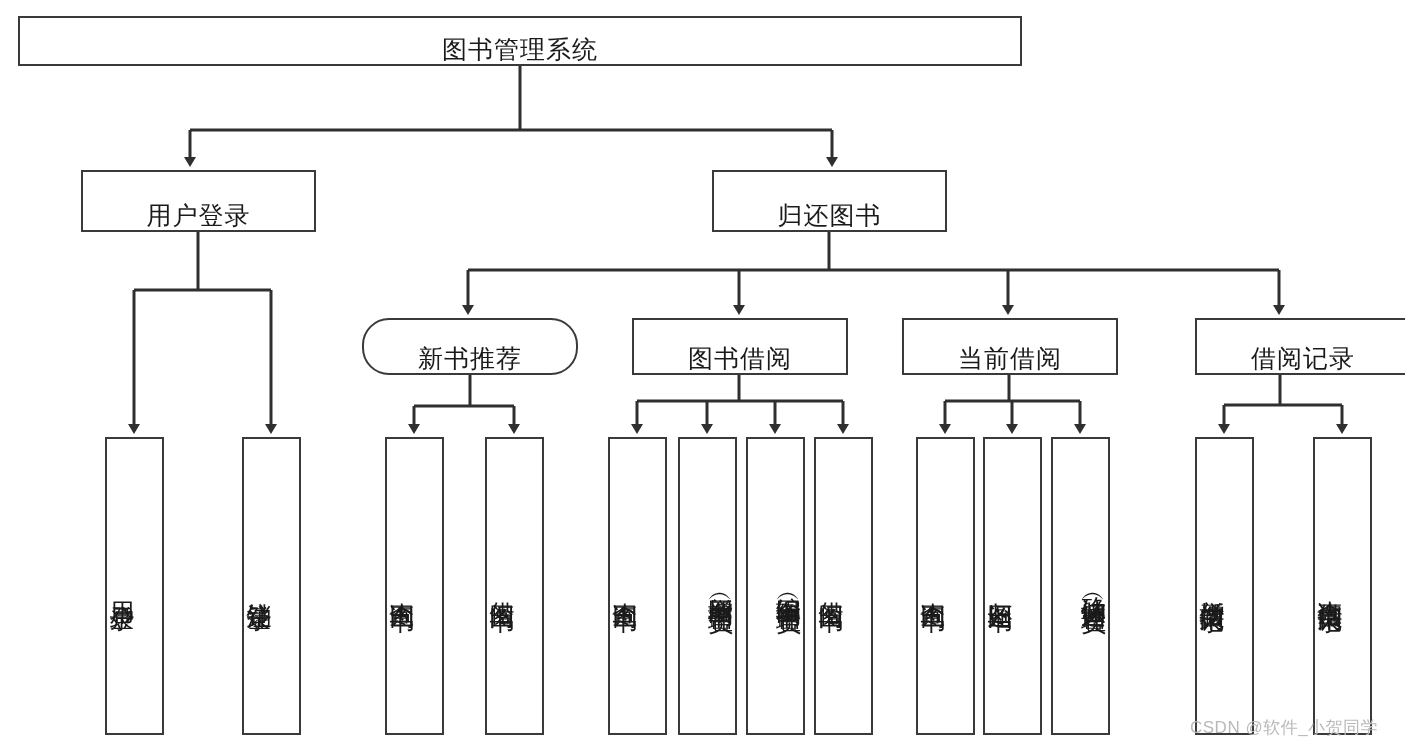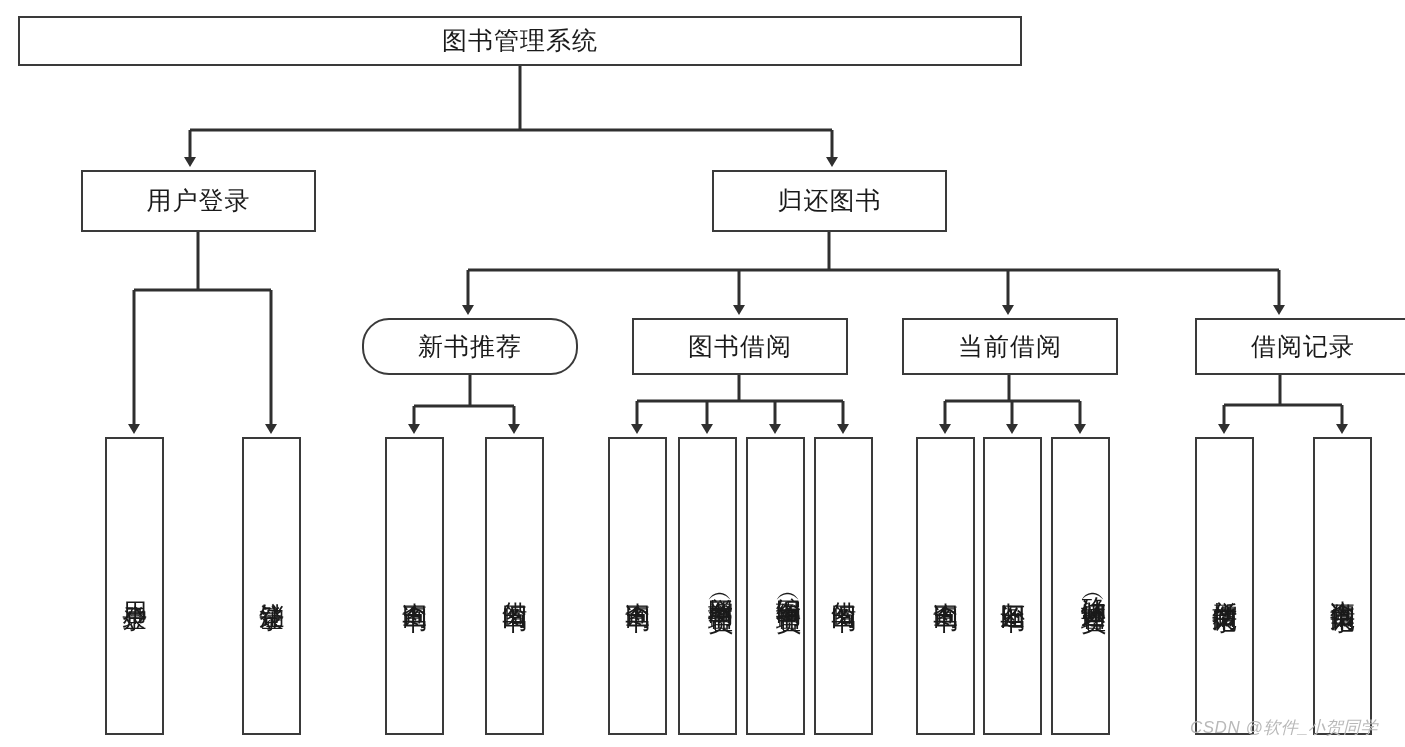--- a/index.html
+++ b/index.html
@@ -23,21 +23,21 @@
     height: 747px;
     pointer-events: none;
   }
   .node {
     position: absolute;
     box-sizing: border-box;
     border: 2.5px solid #3a3a3a;
     background: #ffffff;
     color: #1a1a1a;
     display: flex;
-    align-items: center;
+    align-items: flex-end;
     justify-content: center;
     line-height: 1.18;
   }
   .node.horiz {
     font-size: 25px;
     letter-spacing: 1px;
   }
   .node.vert {
     writing-mode: vertical-rl;
     text-orientation: upright;
@@ -54,21 +54,20 @@
     white-space: nowrap;
   }
   #watermark {
     position: absolute;
     left: 1190px;
     top: 716px;
     font-size: 17px;
     color: #b9b9b9;
     letter-spacing: 0.5px;
     white-space: nowrap;
-    font-style: italic;
   }
 </style>
 </head>
 <body>
 
 <div id="canvas">
 
   <svg id="connectors" viewBox="0 0 1405 747" xmlns="http://www.w3.org/2000/svg">
     <defs>
       <marker id="arrow" markerWidth="10" markerHeight="12" refX="1" refY="6" orient="auto" markerUnits="userSpaceOnUse">

